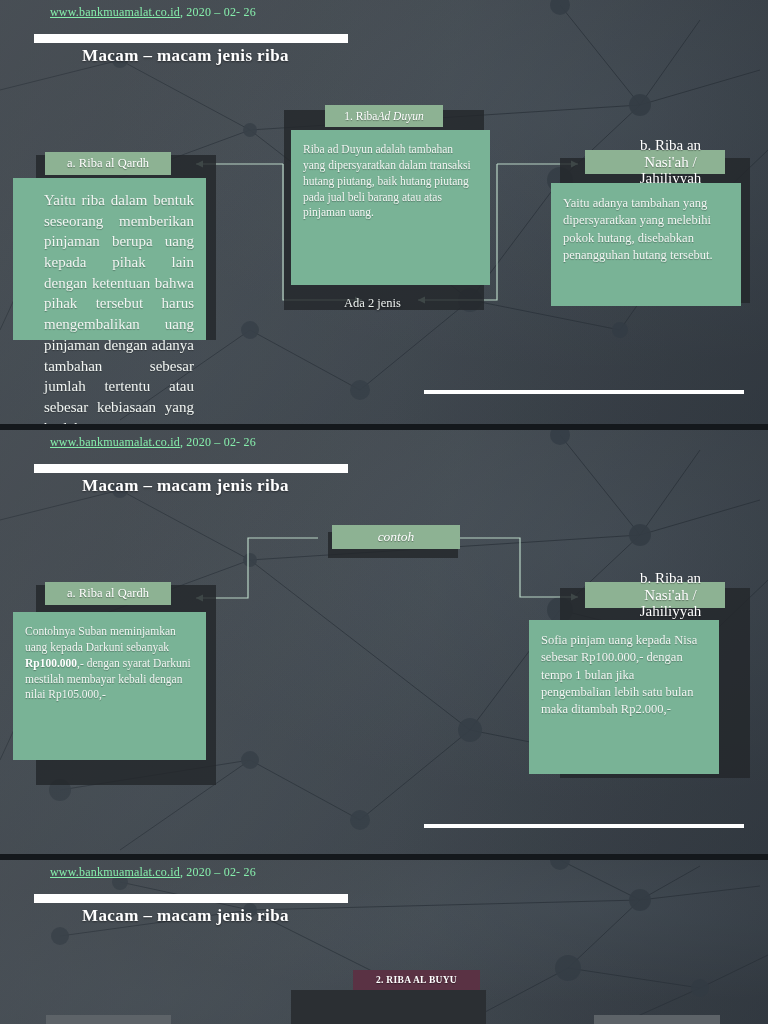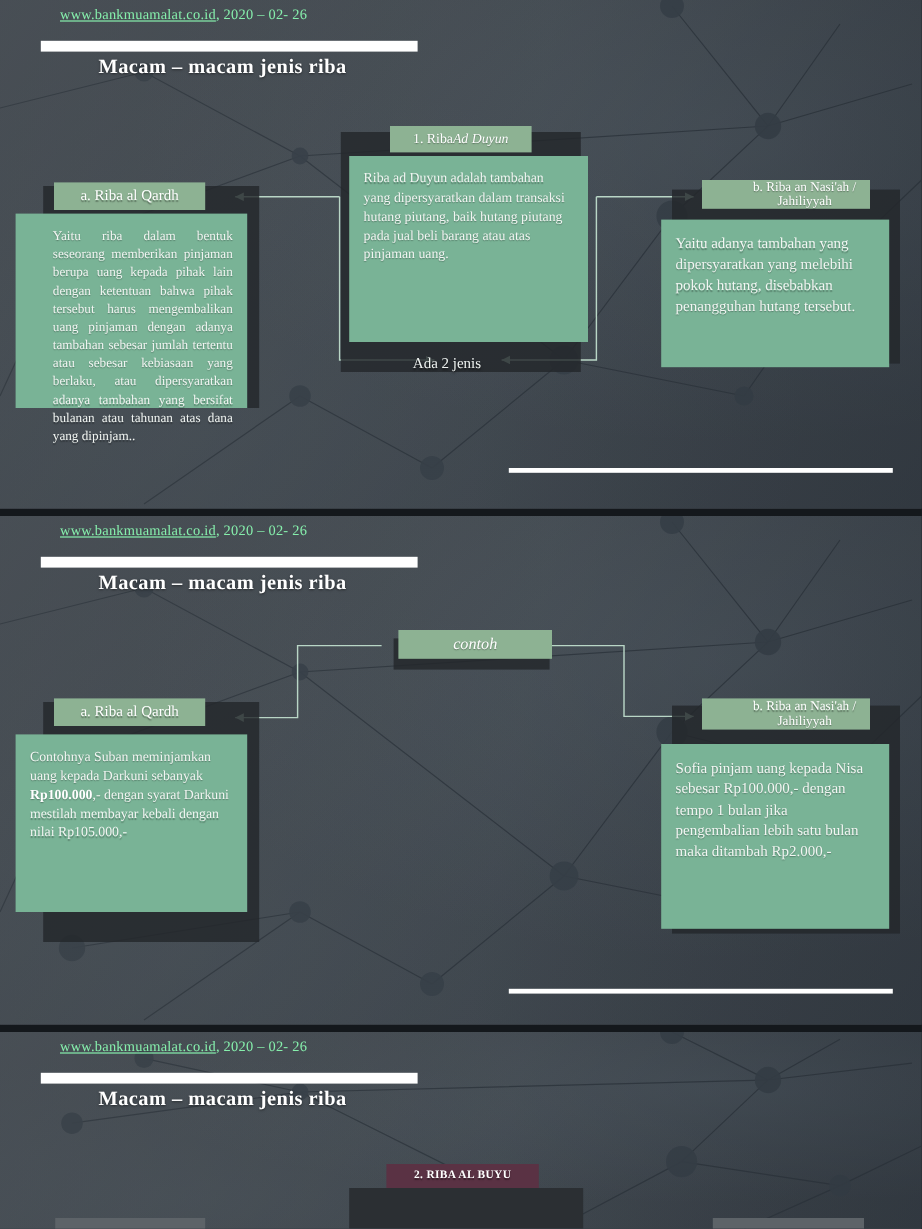--- a/index.html
+++ b/index.html
@@ -132,35 +132,36 @@
     position: absolute;
     background: #5a3244;
     color: #ffffff;
     font-weight: bold;
     font-size: 9.5px;
     letter-spacing: 0.3px;
     display: flex;
     align-items: center;
     justify-content: center;
     text-shadow: 0 1px 1px rgba(0,0,0,0.4);
+    margin-left: 31px;
   }
 
   .dark-box {
     position: absolute;
     background: #2b2f33;
   }
   .gray-box {
     position: absolute;
     background: #5d6368;
   }
 
   .connectors { position: absolute; inset: 0; pointer-events: none; }
 
   
-  .t-10 { font-size: 11px; padding-left: 31px; }
+  .t-10 { font-size: 15px; padding-left: 31px; }
   .t-12 { font-size: 11.5px; }
   .t-13 { font-size: 12.5px; }
   .t-14 { font-size: 13.5px; }
   .italic { font-style: italic; }
   .justify { text-align: justify; }
 </style>
 </head>
 <body>
 
 <div id="page">
@@ -273,21 +274,21 @@
     <div class="shadow-plate" style="left:328px; top:102px; width:130px; height:26px;"></div>
     <div class="hdr-box t-14 italic" style="left:320px; top:95px; width:128px; height:24px;margin-left:12px;">contoh</div>
 
     <div class="shadow-plate" style="left:36px; top:155px; width:180px; height:200px;"></div>
     <div class="hdr-box t-13" style="left:45px; top:152px; width:126px; height:23px;">a. Riba al Qardh</div>
     <div class="body-box t-12" style="left:13px; top:182px; width:193px; height:148px;"><span>Contohnya Suban meminjamkan uang kepada Darkuni
 sebanyak </span><b>Rp100.000</b><span>,- dengan syarat Darkuni mestilah membayar kebali dengan nilai Rp105.000,-</span></div>
 
     <div class="shadow-plate" style="left:560px; top:158px; width:190px; height:190px;"></div>
     <div class="hdr-box t-10" style="left:585px; top:152px; width:140px; height:26px;">b. Riba an Nasi'ah / Jahiliyyah</div>
-    <div class="body-box t-13" style="left:551px; top:190px; width:190px; height:154px;">Sofia pinjam uang kepada Nisa sebesar Rp100.000,- dengan tempo 1 bulan jika pengembalian lebih satu bulan maka ditambah Rp2.000,-</div>
+    <div class="body-box t-13" style="left:529px; top:190px; width:190px; height:154px;">Sofia pinjam uang kepada Nisa sebesar Rp100.000,- dengan tempo 1 bulan jika pengembalian lebih satu bulan maka ditambah Rp2.000,-</div>
 
     <div class="bottom-rule" style="top:394px;"></div>
   </div>
   <div class="slide-sep" id="sep-2"></div>
 
   <div class="slide" id="slide-3">
     <div class="bg-art">
       <svg viewBox="0 0 768 164" preserveAspectRatio="none">
         <g stroke="#2c343c" stroke-width="1" fill="none" opacity="0.85">
           <path d="M560 0 L640 40 M640 40 L700 6 M640 40 L760 26 M640 40 L568 108 M568 108 L700 128 M700 128 L768 95 M568 108 L470 160 M120 22 L250 50 M250 50 L60 76 M250 50 L470 160 M640 40 L250 50 M700 128 L620 164"></path>

